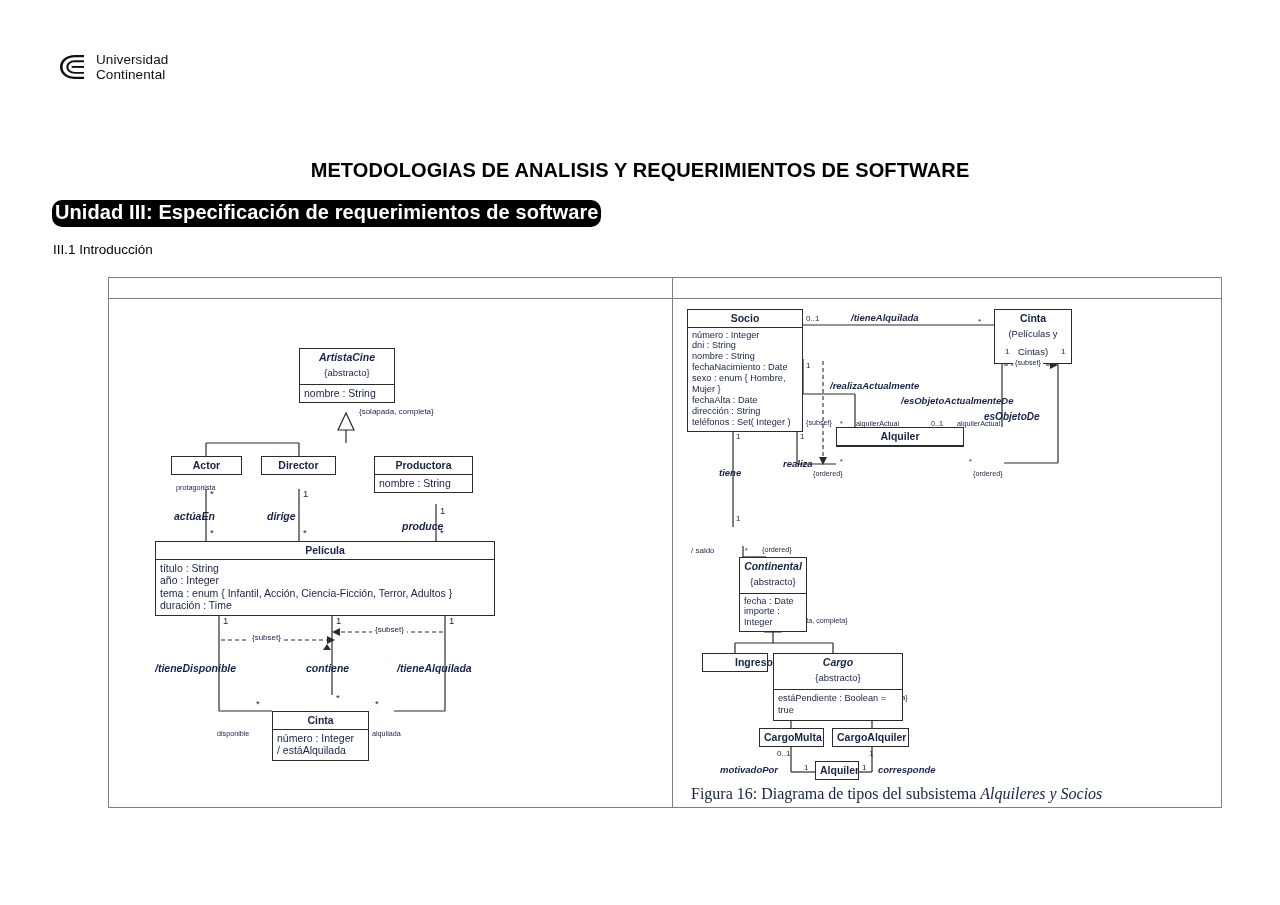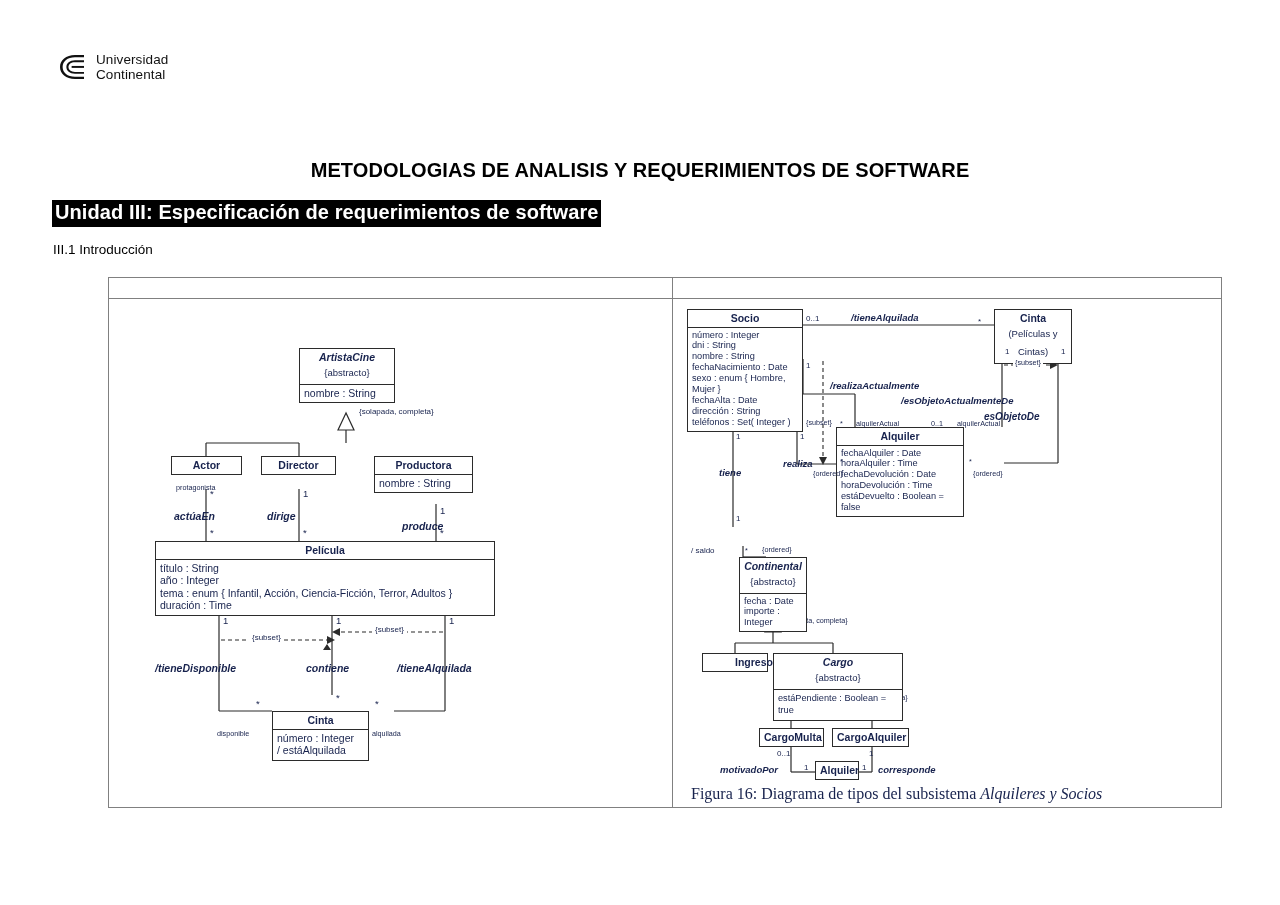--- a/index.html
+++ b/index.html
@@ -50,20 +50,21 @@
     left: 52px; top: 200px;
   }
   #unit-title {
     display: inline-block;
     background: #000;
     color: #fff;
     font-size: 20px;
     font-weight: bold;
     padding: 1px 2px 3px 3px;
     letter-spacing: .1px;
+    border-radius: 10px;
   }
   #section-label {
     position: absolute;
     left: 53px; top: 242px;
     font-size: 13.5px;
   }
 
   
   #figure-table {
     position: absolute;
@@ -327,25 +328,20 @@
 
         <div class="cls" style="left:321px; top:10px; width:78px;">
           <div class="hdr">
             <span>Cinta</span>
             <span class="sub">(Películas y Cintas)</span>
           </div>
         </div>
 
         <div class="cls" style="left:163px; top:128px; width:128px;">
           <div class="hdr rule">Alquiler</div>
-          <div class="attrs" style="font-size:9.2px; line-height:10.9px;">fechaAlquiler : Date
-horaAlquiler : Time
-fechaDevolución : Date
-horaDevolución : Time
-estáDevuelto : Boolean = false</div>
         </div>
 
 
         <div class="cls" style="left:66px; top:258px; width:68px; z-index:7;">
           <div class="hdr rule ital">
             <span>Continental</span>
             <span class="sub" style="font-style:normal">{abstracto}</span>
           </div>
           <div class="attrs" style="font-size:9.2px; line-height:10.9px;">fecha : Date
 importe : Integer</div>

